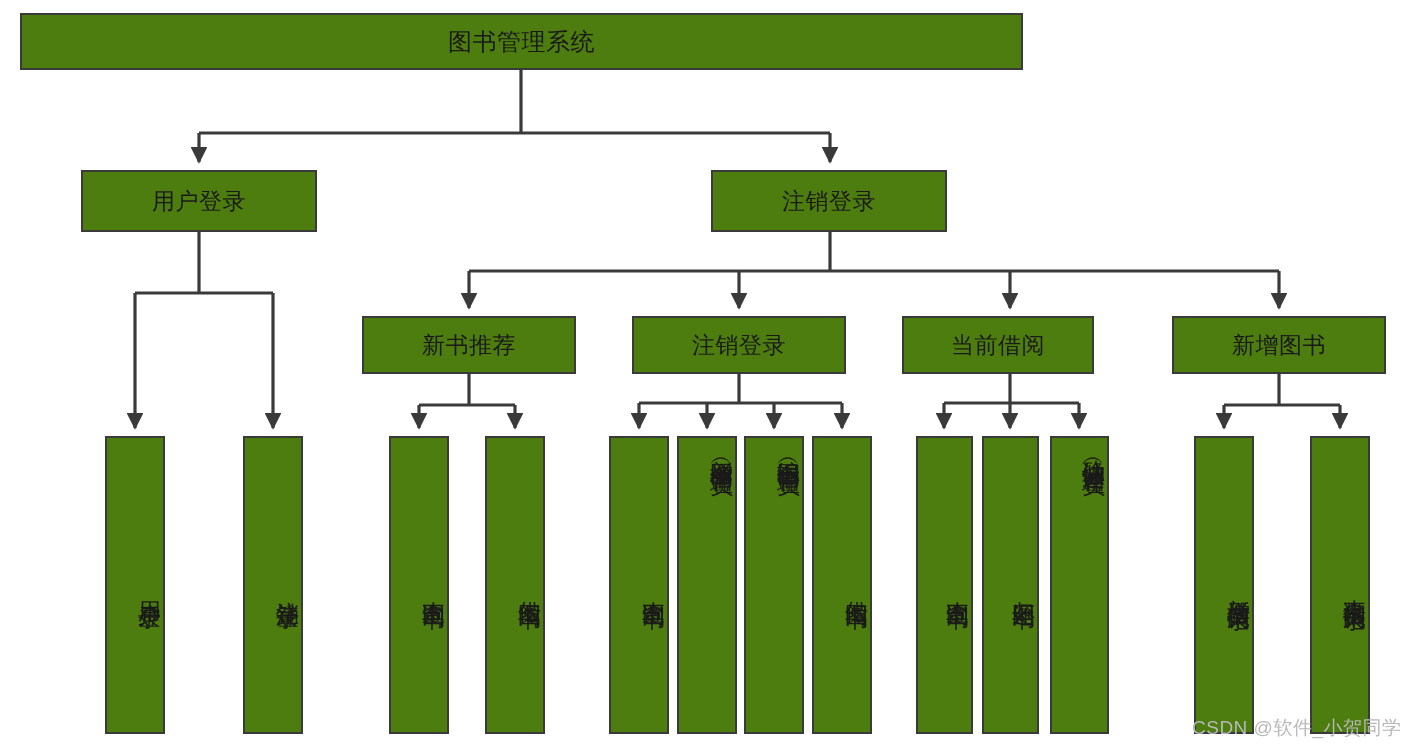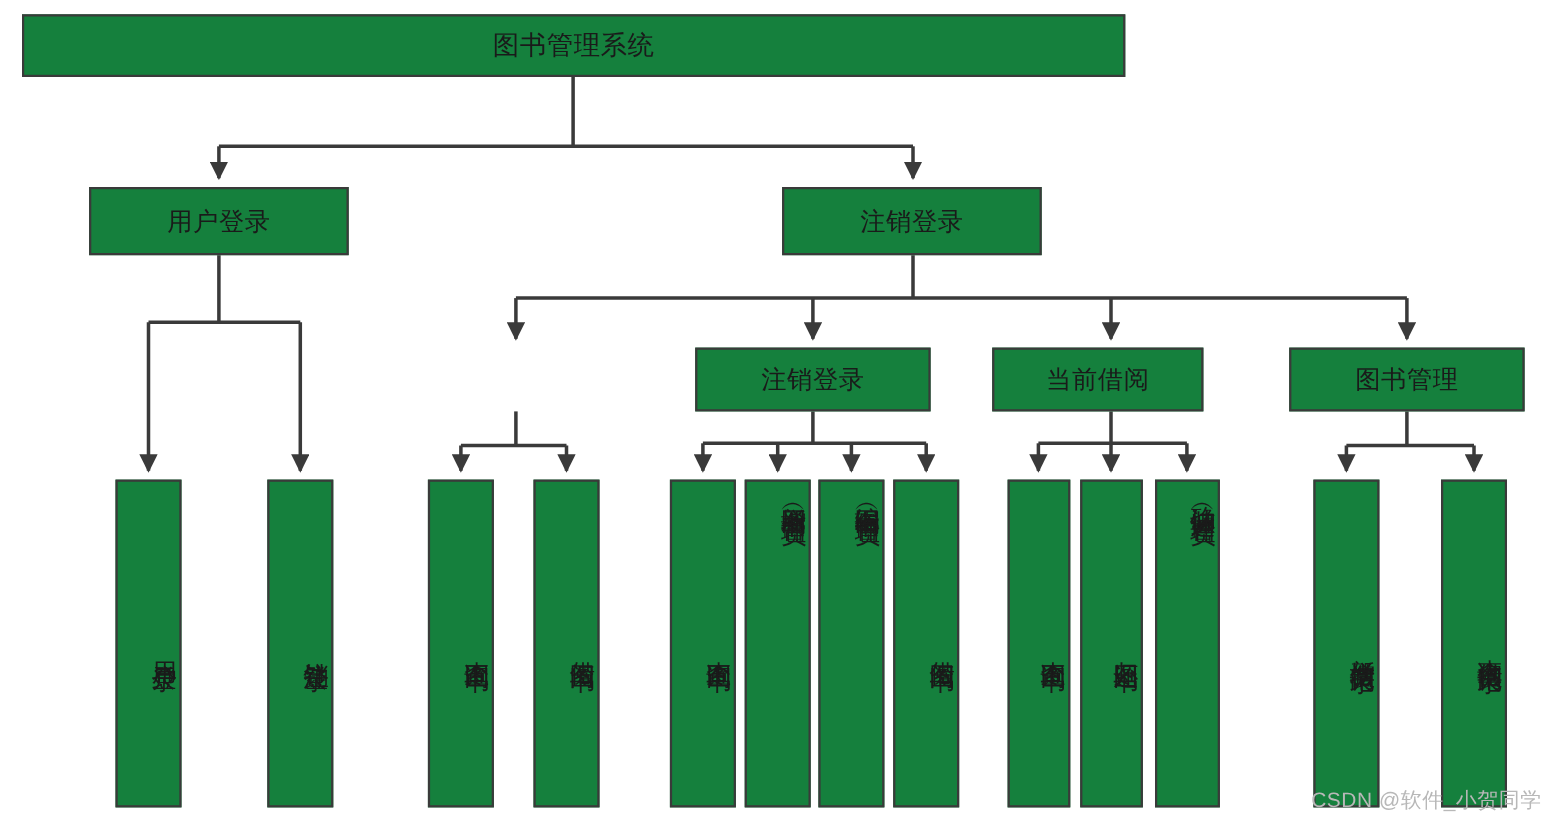--- a/index.html
+++ b/index.html
@@ -25,21 +25,21 @@
     position: absolute;
     left: 0;
     top: 0;
     width: 1405px;
     height: 747px;
     display: block;
   }
   .node-box {
     position: absolute;
     box-sizing: border-box;
-    background: #15803d;
+    background: #4d7c0f;
     border: 2.5px solid #3a3a3a;
     display: flex;
     align-items: center;
     justify-content: center;
     overflow: hidden;
   }
   .node-label {
     color: #1a1a1a;
     line-height: 1.05;
     text-align: center;
@@ -137,28 +137,31 @@
     <span class="node-label">图书管理系统</span>
   </div>
 
   <div class="node-box node-horizontal" style="left:81px; top:170px; width:236px; height:62px;">
     <span class="node-label">用户登录</span>
   </div>
   <div class="node-box node-horizontal" style="left:711px; top:170px; width:236px; height:62px;">
     <span class="node-label">注销登录</span>
   </div>
 
+  <div class="node-box node-horizontal" style="left:362px; top:316px; width:214px; height:58px;">
+    <span class="node-label">新书推荐</span>
+  </div>
   <div class="node-box node-horizontal" style="left:632px; top:316px; width:214px; height:58px;">
     <span class="node-label">注销登录</span>
   </div>
   <div class="node-box node-horizontal" style="left:902px; top:316px; width:192px; height:58px;">
     <span class="node-label">当前借阅</span>
   </div>
   <div class="node-box node-horizontal" style="left:1172px; top:316px; width:214px; height:58px;">
-    <span class="node-label">图书管理</span>
+    <span class="node-label">新增图书</span>
   </div>
 
   <div class="node-box node-vertical center-text" style="left:105px; top:436px; width:60px; height:298px;">
     <span class="node-label">用户登录</span>
   </div>
   <div class="node-box node-vertical center-text" style="left:243px; top:436px; width:60px; height:298px;">
     <span class="node-label">注销登录</span>
   </div>
 
   <div class="node-box node-vertical center-text" style="left:389px; top:436px; width:60px; height:298px;">

